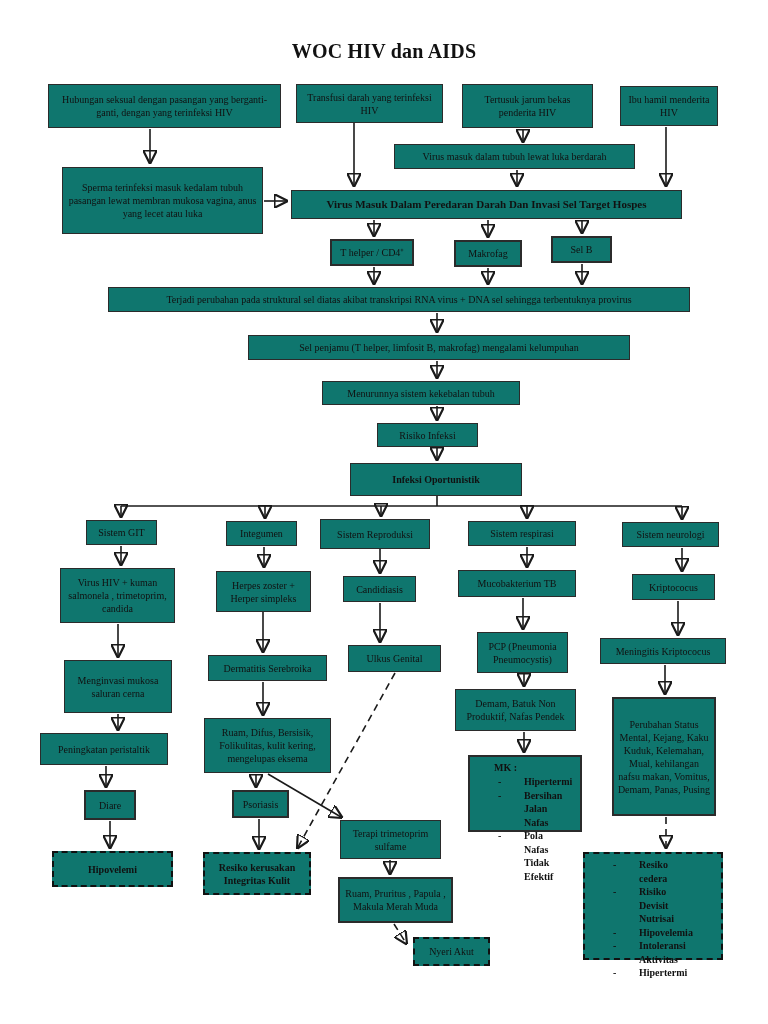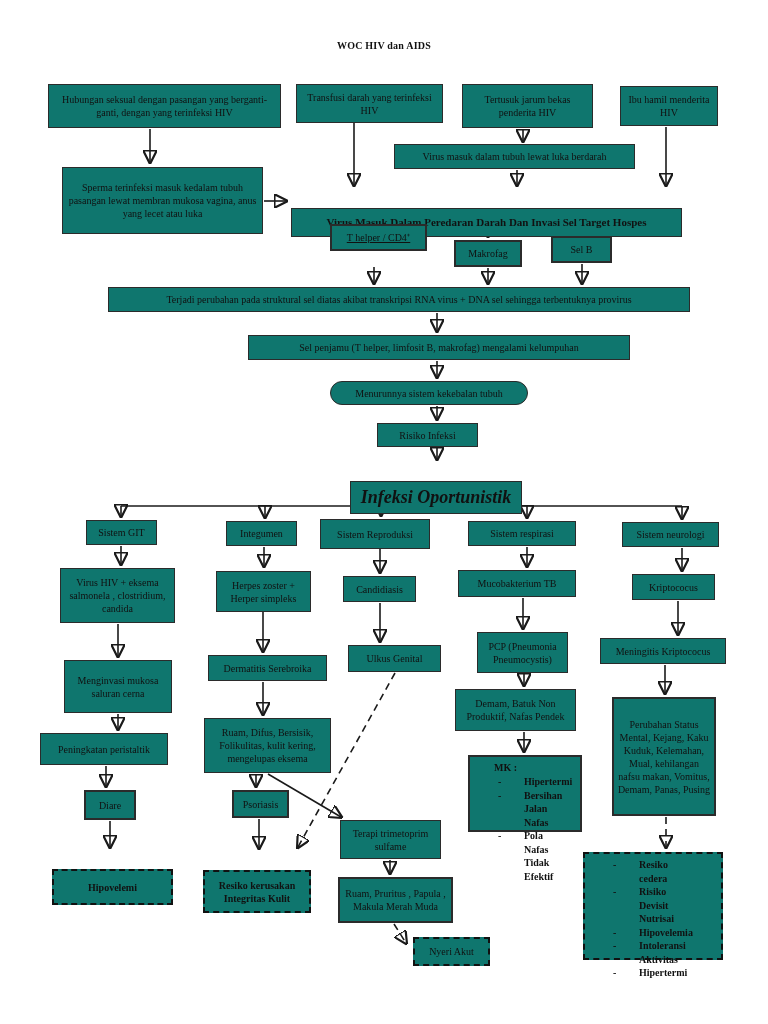--- a/index.html
+++ b/index.html
@@ -2,31 +2,31 @@
 <html><head>
 <meta charset="utf-8">
 <style>
   html,body { margin:0; padding:0; background:#fff; }
   .page {
     position:relative; width:768px; height:1024px; background:#ffffff;
     font-family:"Liberation Serif", serif; color:#111; overflow:hidden;
   }
   .title {
     position:absolute; left:0; right:0; top:40px; text-align:center;
-    font-size:10px; font-weight:bold; letter-spacing:.2px;
+    font-size:20px; font-weight:bold; letter-spacing:.2px;
   }
   .box {
     position:absolute; box-sizing:border-box; background:#0f766e;
     border:1.6px solid #2b2b2b;
     display:flex; align-items:center; justify-content:center;
     text-align:center; font-size:10px; line-height:1.3; padding:1px 3px;
   }
-  .bold { font-weight:bold;margin-top:18px; }
+  .bold { font-weight:bold; }
   .t11 { font-size:11px; }
-  .t14 { font-size:18px;font-style:italic; }
+  .t14 { font-size:10px; }
   .dashedbox { border:2px dashed #111; }
   .listbox {
     display:block; text-align:left; padding:4px 24px;
   }
   .listbox .li { display:flex; font-weight:bold; line-height:1.35; }
   .listbox .li .dash { width:26px; text-align:left; padding-left:4px; flex:0 0 auto; }
   .listbox .hd { font-weight:bold; margin-bottom:1px; }
   svg.connectors { position:absolute; left:0; top:0; width:768px; height:1024px; }
   svg.connectors line, svg.connectors path { stroke:#1a1a1a; stroke-width:1.6; fill:none; }
   .dash-line { stroke-dasharray:7 5; }
@@ -103,37 +103,37 @@
 
   <div class="box" style="left:48px; top:84px; width:233px; height:44px;">Hubungan seksual dengan pasangan yang berganti-ganti, dengan yang terinfeksi HIV</div>
   <div class="box" style="left:296px; top:84px; width:147px; height:39px;">Transfusi darah yang terinfeksi HIV</div>
   <div class="box" style="left:462px; top:84px; width:131px; height:44px;">Tertusuk jarum bekas penderita HIV</div>
   <div class="box" style="left:620px; top:86px; width:98px; height:40px;">Ibu hamil menderita HIV</div>
   <div class="box" style="left:394px; top:144px; width:241px; height:25px;">Virus masuk dalam tubuh lewat luka berdarah</div>
   <div class="box" style="left:62px; top:167px; width:201px; height:67px;">Sperma terinfeksi masuk kedalam tubuh pasangan lewat membran mukosa vagina, anus yang lecet atau luka</div>
 
   <div class="box bold t11" style="left:291px; top:190px; width:391px; height:29px; border-width:1.8px;">Virus Masuk Dalam Peredaran Darah Dan Invasi Sel Target Hospes</div>
 
-  <div class="box" style="left:330px; top:224px; width:97px; height:27px; border-width:2px;text-decoration:underline;">T helper / CD4⁺</div>
+  <div class="box" style="left:330px; top:239px; width:84px; height:27px; border-width:2px;">T helper / CD4⁺</div>
   <div class="box" style="left:454px; top:240px; width:68px; height:27px; border-width:2px;">Makrofag</div>
   <div class="box" style="left:551px; top:236px; width:61px; height:27px; border-width:2px;">Sel B</div>
 
   <div class="box" style="left:108px; top:287px; width:582px; height:25px;">Terjadi perubahan pada struktural sel diatas akibat transkripsi RNA virus + DNA sel sehingga terbentuknya provirus</div>
   <div class="box" style="left:248px; top:335px; width:382px; height:25px;">Sel penjamu (T helper, limfosit B, makrofag) mengalami kelumpuhan</div>
-  <div class="box" style="left:330px; top:381px; width:198px; height:24px;border-radius:12px;">Menurunnya sistem kekebalan tubuh</div>
+  <div class="box" style="left:322px; top:381px; width:198px; height:24px;">Menurunnya sistem kekebalan tubuh</div>
   <div class="box" style="left:377px; top:423px; width:101px; height:24px;">Risiko Infeksi</div>
   <div class="box bold t14" style="left:350px; top:463px; width:172px; height:33px; border-width:1.8px;">Infeksi Oportunistik</div>
 
   <div class="box" style="left:86px; top:520px; width:71px; height:25px;">Sistem GIT</div>
   <div class="box" style="left:226px; top:521px; width:71px; height:25px;">Integumen</div>
   <div class="box" style="left:320px; top:519px; width:110px; height:30px;">Sistem Reproduksi</div>
   <div class="box" style="left:468px; top:521px; width:108px; height:25px;">Sistem respirasi</div>
   <div class="box" style="left:622px; top:522px; width:97px; height:25px;">Sistem neurologi</div>
 
-  <div class="box" style="left:60px; top:568px; width:115px; height:55px;">Virus HIV + eksema salmonela , clostridium, candida</div>
+  <div class="box" style="left:60px; top:568px; width:115px; height:55px;">Virus HIV + kuman salmonela , trimetoprim, candida</div>
   <div class="box" style="left:216px; top:571px; width:95px; height:41px;">Herpes zoster + Herper simpleks</div>
   <div class="box" style="left:343px; top:576px; width:73px; height:26px;">Candidiasis</div>
   <div class="box" style="left:458px; top:570px; width:118px; height:27px;">Mucobakterium TB</div>
   <div class="box" style="left:632px; top:574px; width:83px; height:26px;">Kriptococus</div>
 
   <div class="box" style="left:64px; top:660px; width:108px; height:53px;">Menginvasi mukosa saluran cerna</div>
   <div class="box" style="left:208px; top:655px; width:119px; height:26px;">Dermatitis Serebroika</div>
   <div class="box" style="left:348px; top:645px; width:93px; height:27px;">Ulkus Genital</div>
   <div class="box" style="left:477px; top:632px; width:91px; height:41px;">PCP (Pneumonia Pneumocystis)</div>
   <div class="box" style="left:600px; top:638px; width:126px; height:26px;">Meningitis Kriptococus</div>

